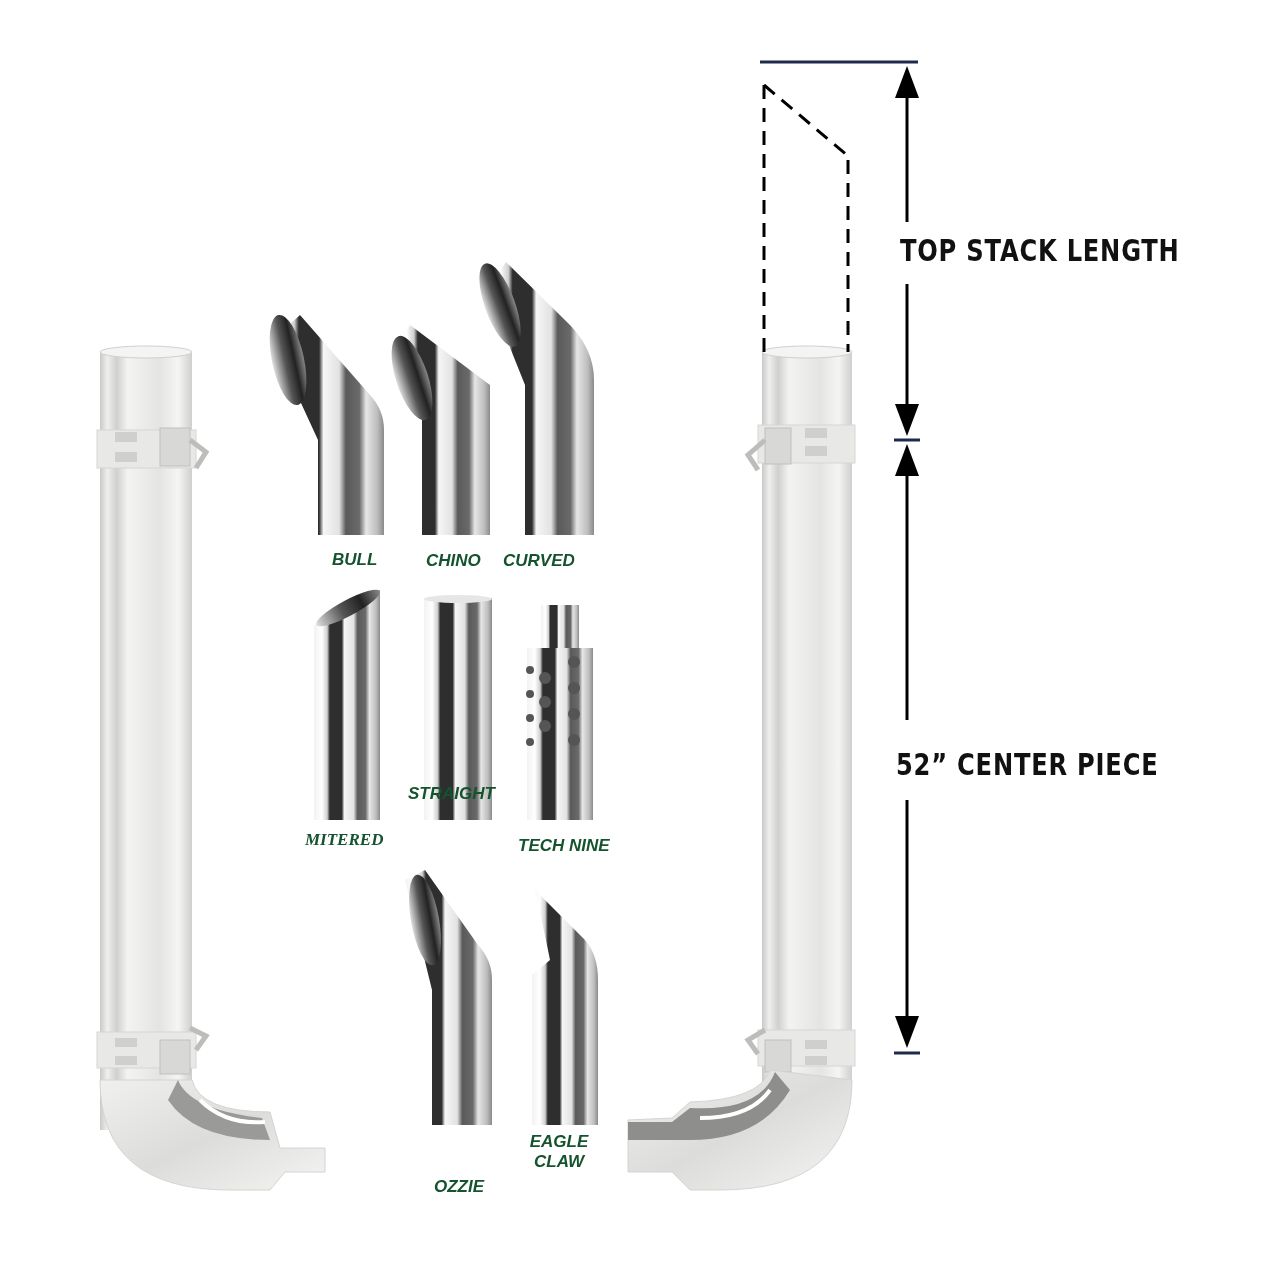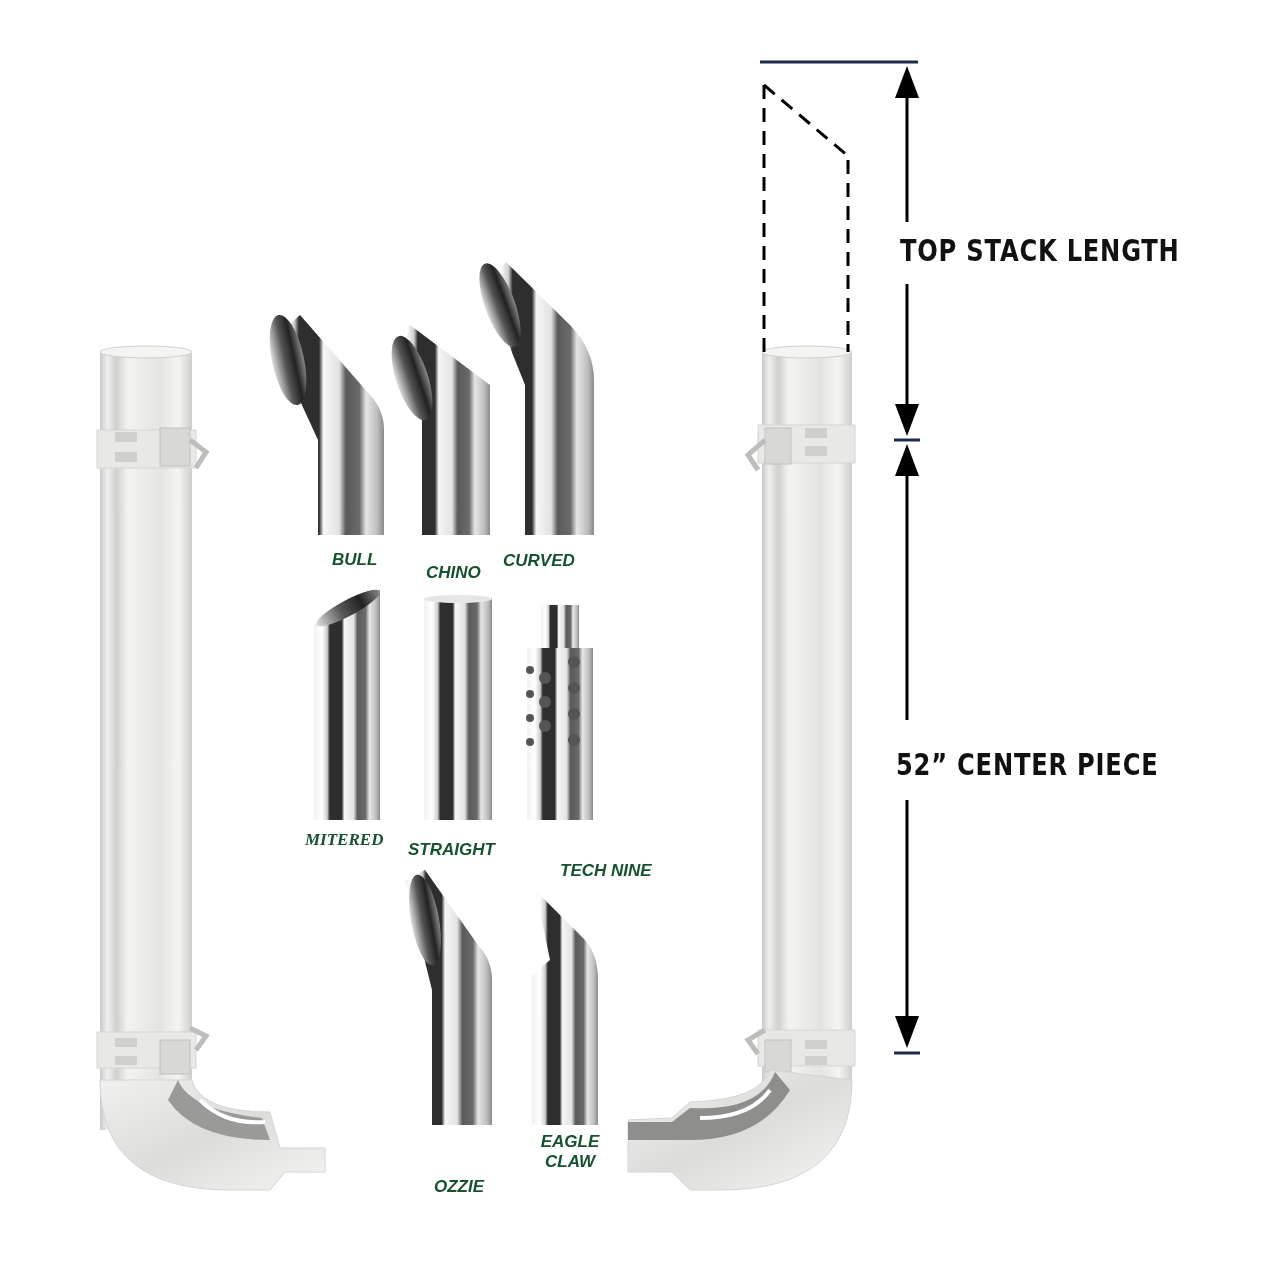--- a/index.html
+++ b/index.html
@@ -159,22 +159,22 @@
 
   <g>
     <path d="M532 975 L532 1125 L598 1125 L598 980 Q598 955 585 940 L535 890 Q545 935 550 960 Z" fill="url(#chrome)"></path>
   </g>
 </svg>
 
 <div class="dim-label" style="left:900px; top:232px;">TOP STACK LENGTH</div>
 <div class="dim-label" style="left:896px; top:746px;">52” CENTER PIECE</div>
 
 <div class="tip-label" style="left:332px; top:550px;">BULL</div>
-<div class="tip-label" style="left:426px; top:551px;margin-top:12px;">CHINO</div>
+<div class="tip-label" style="left:426px; top:551px;">CHINO</div>
 <div class="tip-label" style="left:503px; top:551px;">CURVED</div>
 <div class="tip-label" style="left:305px; top:830px;font-family:Liberation Serif, serif;">MITERED</div>
-<div class="tip-label" style="left:408px; top:840px;">STRAIGHT</div>
-<div class="tip-label" style="left:518px; top:861px;margin-left:42px;">TECH NINE</div>
+<div class="tip-label" style="left:408px; top:784px;">STRAIGHT</div>
+<div class="tip-label" style="left:518px; top:836px;">TECH NINE</div>
 <div class="tip-label" style="left:434px; top:1177px;">OZZIE</div>
-<div class="tip-label" style="left:536px; top:1132px; width:68px;">
+<div class="tip-label" style="left:525px; top:1132px; width:68px;">
   <div>EAGLE</div>
   <div>CLAW</div>
 </div>
 
 </body></html>

